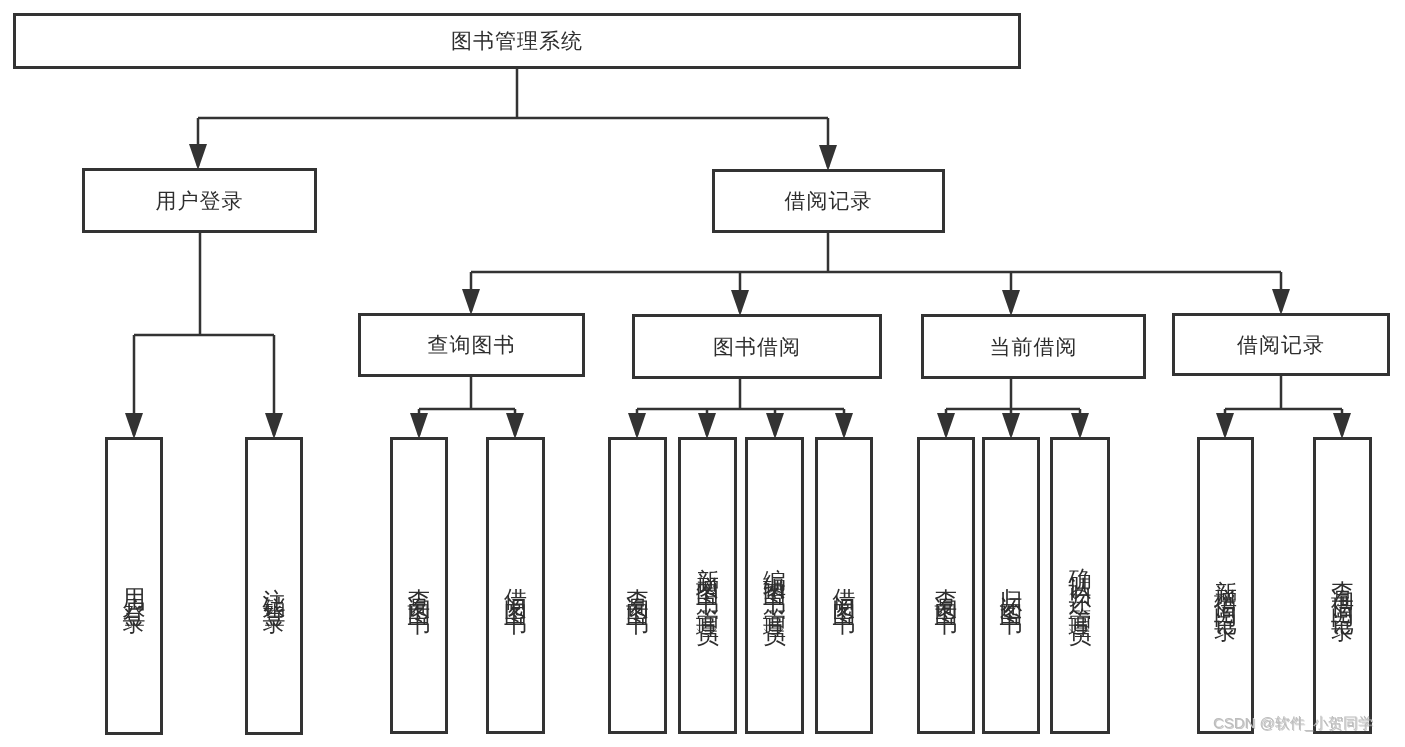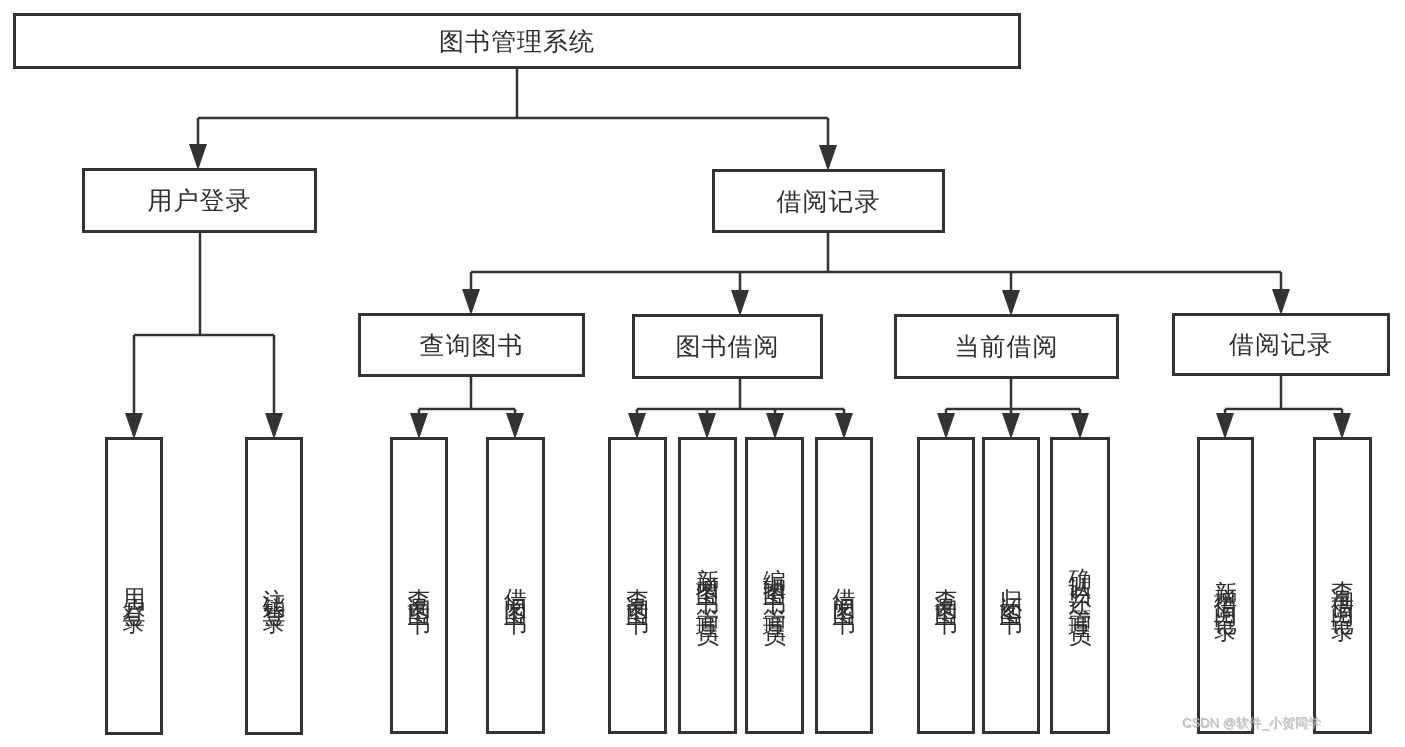--- a/index.html
+++ b/index.html
@@ -12,21 +12,21 @@
   }
   .connectors{position:absolute;left:0;top:0;width:1405px;height:747px;}
   .connectors path{stroke:#333333;stroke-width:2.5;fill:none;}
   .connectors polygon{fill:#333333;stroke:none;}
   .node-h{
     position:absolute;
     box-sizing:border-box;
     border:3px solid #333333;
     background:#ffffff;
     display:flex;align-items:center;justify-content:center;
-    font-size:25px;letter-spacing:1px;color:#2e2e2e;
+    font-size:21px;letter-spacing:1px;color:#2e2e2e;
     z-index:2;
   }
   .node-v{
     position:absolute;
     box-sizing:border-box;
     border:3px solid #333333;
     background:#ffffff;
     display:flex;align-items:center;justify-content:center;
     z-index:2;
   }
@@ -36,22 +36,22 @@
     font-size:23px;
     letter-spacing:8px;
     line-height:1;
     white-space:nowrap;
     color:#2e2e2e;
   }
   .watermark{
     position:absolute;
     left:1182px;top:714px;
     width:222px;
-    text-align:left;
-    font-size:13px;
+    text-align:center;
+    font-size:15px;
     color:#bdbdbd;
     text-shadow:1px 1px 0 rgba(130,130,130,0.45);
     z-index:5;
     white-space:nowrap;
   }
 </style>
 </head>
 <body>
 
 <div class="canvas">
@@ -106,24 +106,24 @@
   <div class="node-h" style="left:82px;top:168px;width:235px;height:65px;">
     <span>用户登录</span>
   </div>
   <div class="node-h" style="left:712px;top:169px;width:233px;height:64px;">
     <span>借阅记录</span>
   </div>
 
   <div class="node-h" style="left:358px;top:313px;width:227px;height:64px;">
     <span>查询图书</span>
   </div>
-  <div class="node-h" style="left:632px;top:314px;width:191px;height:65px;">
+  <div class="node-h" style="left:632px;top:314px;width:250px;height:65px;">
     <span>图书借阅</span>
   </div>
-  <div class="node-h" style="left:894px;top:314px;width:225px;height:65px;">
+  <div class="node-h" style="left:921px;top:314px;width:225px;height:65px;">
     <span>当前借阅</span>
   </div>
   <div class="node-h" style="left:1172px;top:313px;width:218px;height:63px;">
     <span>借阅记录</span>
   </div>
 
   <div class="node-v" style="left:105px;top:437px;width:58px;height:298px;">
     <span class="vlabel">用户登录</span>
   </div>
   <div class="node-v" style="left:245px;top:437px;width:58px;height:298px;">

